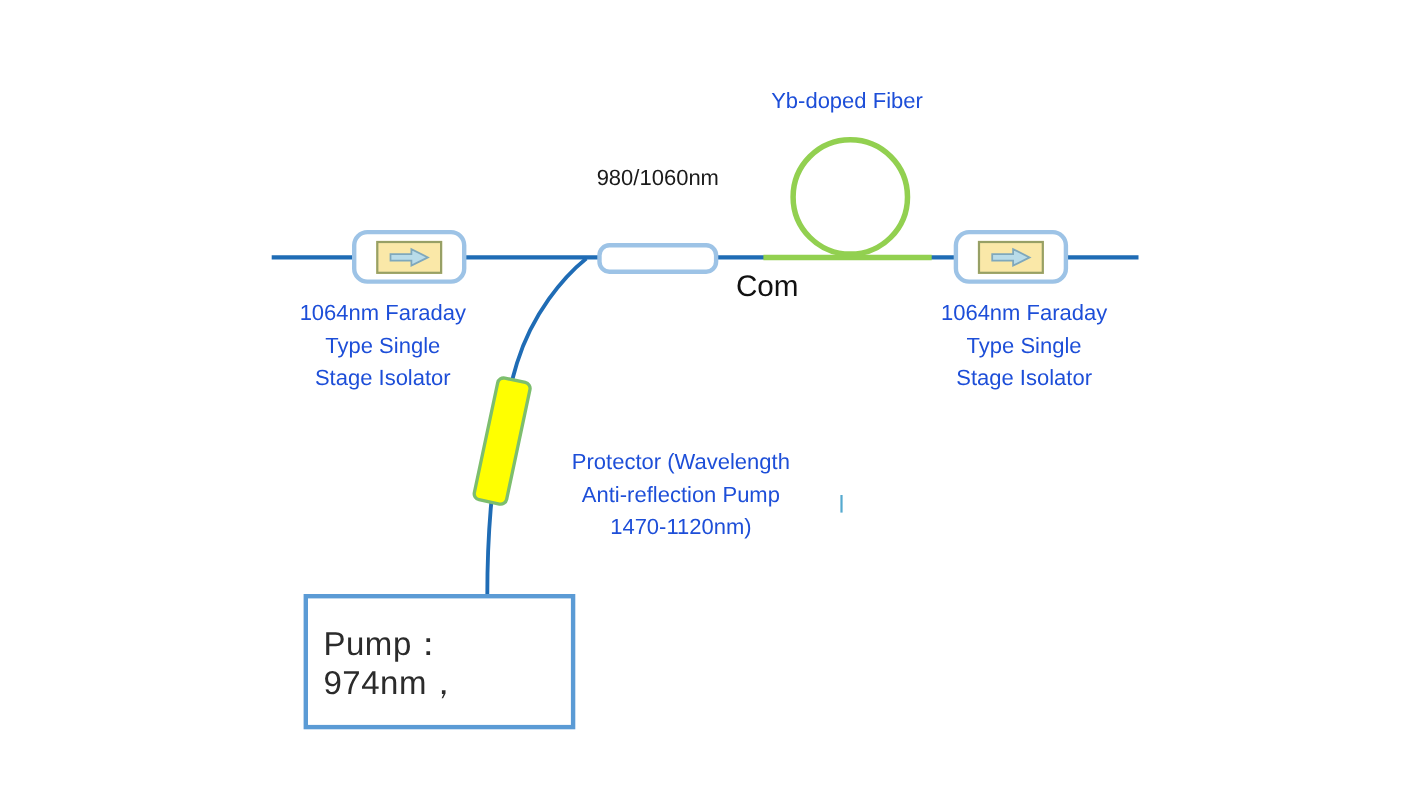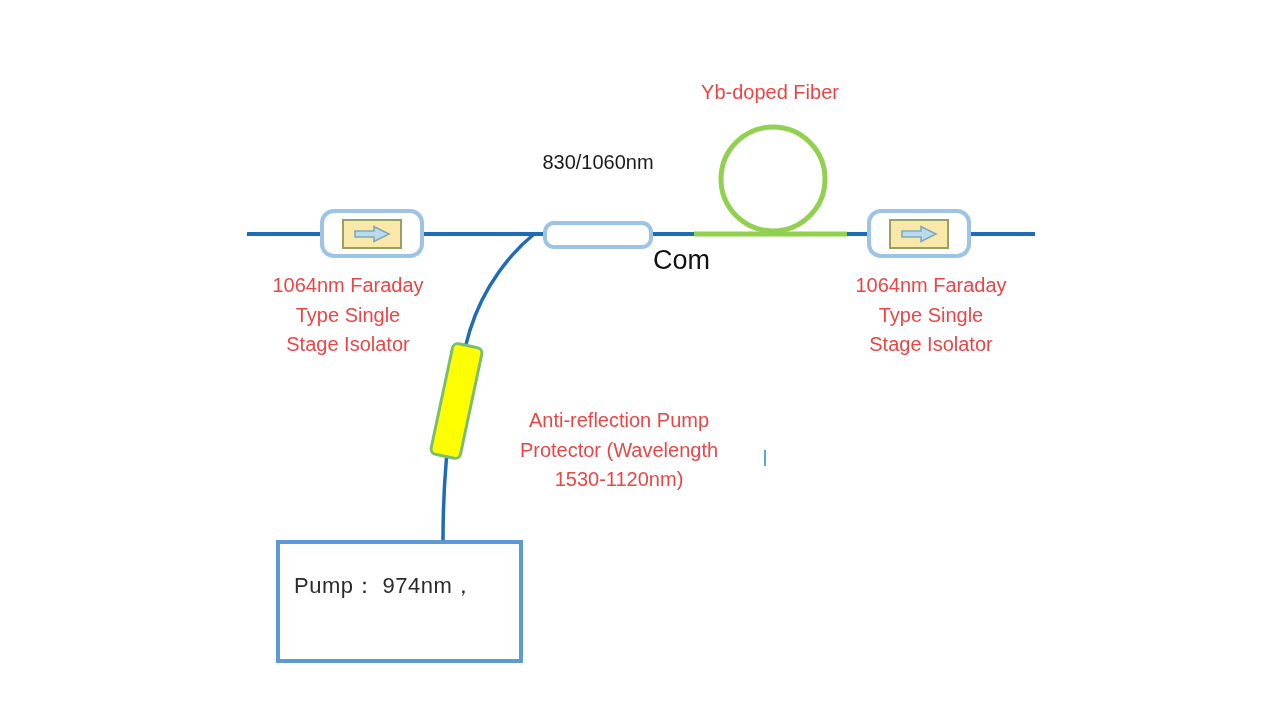--- a/index.html
+++ b/index.html
@@ -34,35 +34,35 @@
     transform:rotate(12deg);transform-origin:center center;
     z-index:3;
   }
   .pump-box{
     position:absolute;left:276px;top:540px;width:239px;height:115px;
     background:#ffffff;border:4px solid #5B9BD5;
     z-index:3;
   }
   .pump-text{
     margin:24px 0 0 14px;
-    font-size:22px;line-height:36px;color:#2b2b2b;
+    font-size:30px;line-height:36px;color:#2b2b2b;
     letter-spacing:0.5px;
   }
 
   
   .blue-label{
-    position:absolute;color:#ef4444;font-size:20px;line-height:29.5px;
+    position:absolute;color:#1d4ed8;font-size:20px;line-height:29.5px;
     text-align:center;z-index:4;
   }
   .black-label{
     position:absolute;color:#1a1a1a;font-size:20px;line-height:28px;
     text-align:center;z-index:4;
   }
   .com-label{
-    position:absolute;left:653px;top:245px;
+    position:absolute;left:669px;top:245px;
     color:#111111;font-size:27px;z-index:4;
   }
   .cursor-artifact{
     position:absolute;left:764px;top:450px;width:2px;height:16px;
     background:#55AACF;z-index:4;
   }
 </style>
 </head>
 <body>
 
@@ -97,38 +97,38 @@
 
   <div class="pump-box">
     <div class="pump-text">
       <div>Pump： 974nm，</div>
     </div>
   </div>
 
   <div class="blue-label" style="left:620px;top:78px;width:300px;">Yb-doped Fiber</div>
 
   <div class="black-label" style="left:518px;top:148px;width:160px;">
-    <div>830/1060nm</div>
+    <div>980/1060nm</div>
   </div>
 
   <div class="com-label">Com</div>
 
   <div class="blue-label" style="left:248px;top:271px;width:200px;">
     <div>1064nm Faraday</div>
     <div>Type Single</div>
     <div>Stage Isolator</div>
   </div>
 
   <div class="blue-label" style="left:831px;top:271px;width:200px;">
     <div>1064nm Faraday</div>
     <div>Type Single</div>
     <div>Stage Isolator</div>
   </div>
 
   <div class="blue-label" style="left:488px;top:406px;width:262px;">
+    <div>Protector (Wavelength</div>
     <div>Anti-reflection Pump</div>
-    <div>Protector (Wavelength</div>
-    <div>1530-1120nm)</div>
+    <div>1470-1120nm)</div>
   </div>
 
   <div class="cursor-artifact"></div>
 
 </div>
 
 </body></html>

